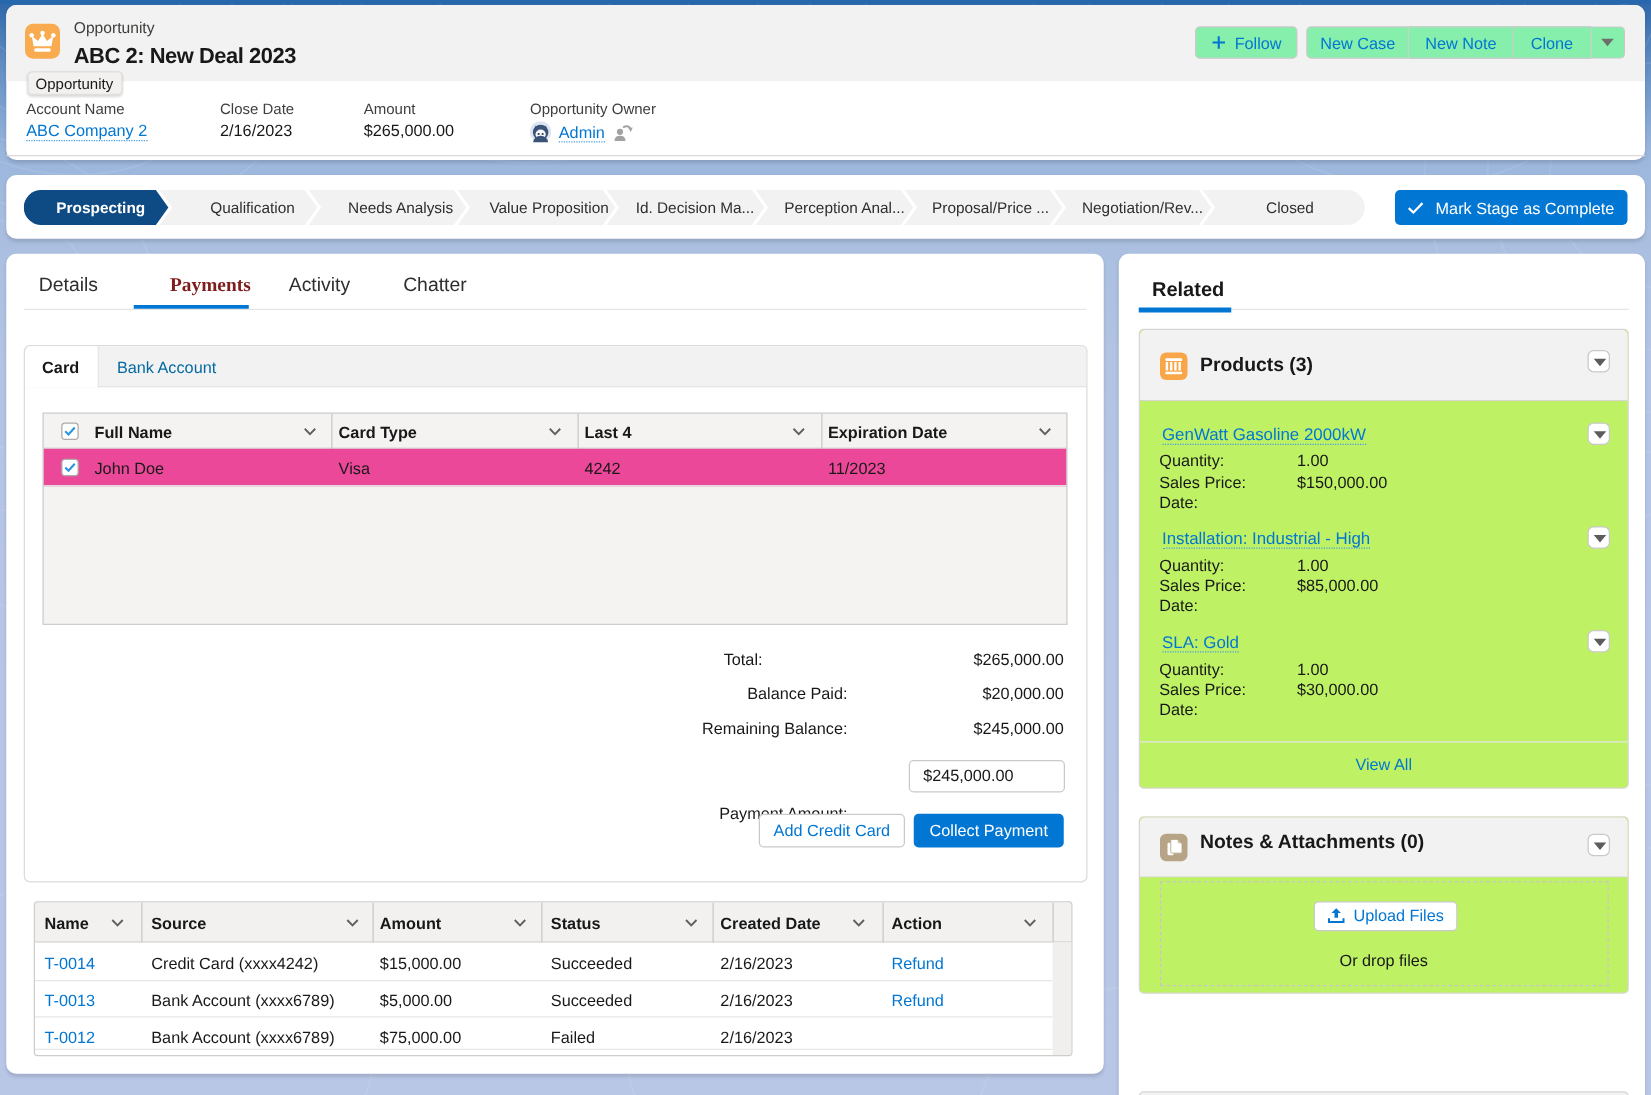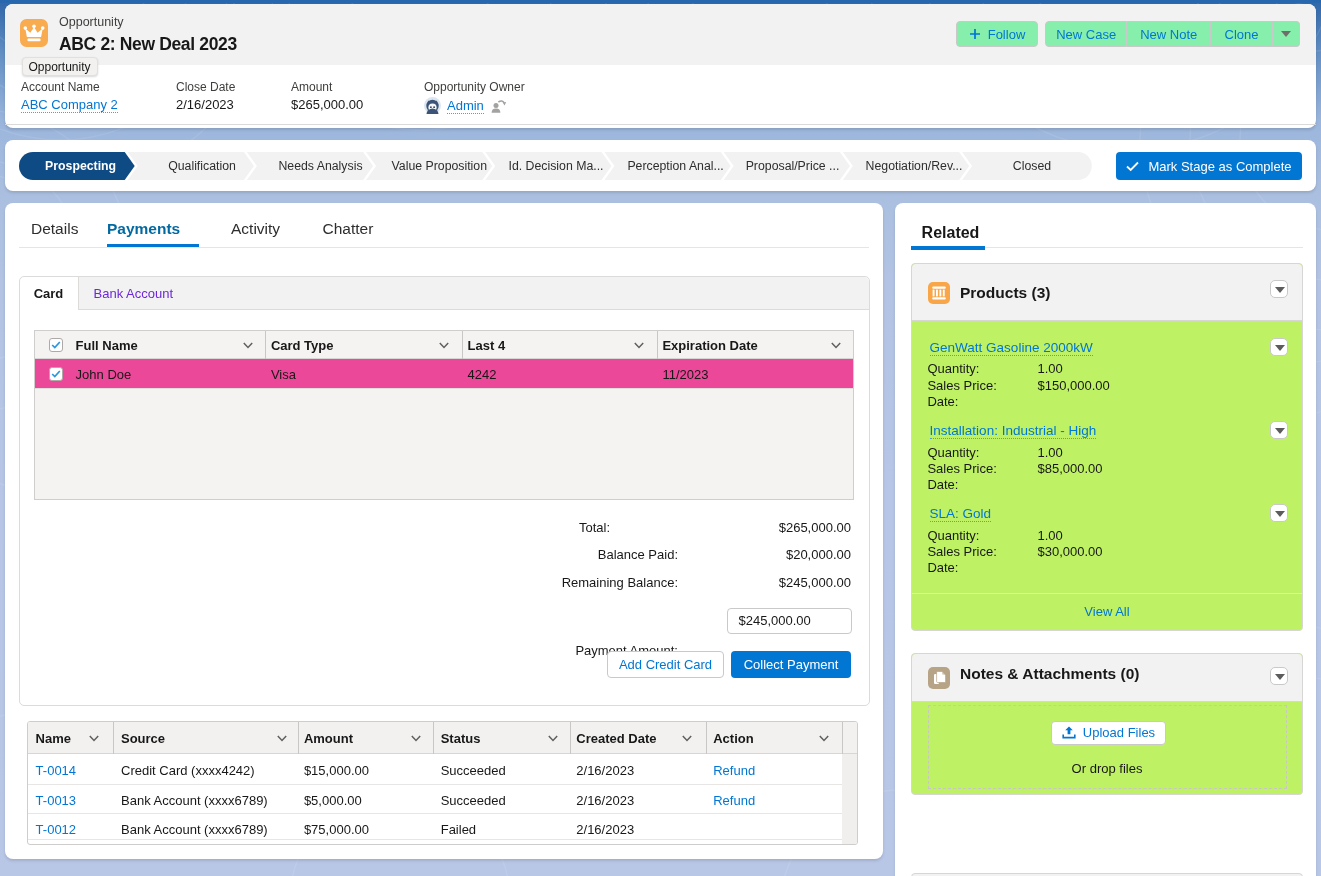--- a/index.html
+++ b/index.html
@@ -34,21 +34,21 @@
 
 #leftcard { left:5px; top:203px; width:878px; height:656px; }
 .tabrow { position:absolute; left:26px; top:17px; font-size:15.5px; color:#2e2e2e; }
 .tabrow span { margin-right:0; }
 #ltabs-divider { position:absolute; left:14px; top:44px; width:850px; height:1px; background:#e5e5e5; }
 #payments-underline { position:absolute; left:102px; top:41px; width:92px; height:3px; background:#0176d3; }
 
 #panel { position:absolute; left:13.5px; top:72.5px; width:851px; height:430px; border:1px solid #dcdbda; border-radius:5px; background:#fff; }
 #subtabs { position:absolute; left:0; top:0; width:849px; height:33px; background:#f3f2f2; border-bottom:1px solid #dcdbda; border-radius:5px 5px 0 0; }
 #subtab-card { position:absolute; left:0; top:0; width:59px; height:33px; background:#fff; border-right:1px solid #dcdbda; border-radius:5px 0 0 0; font-size:13px; font-weight:700; display:flex; align-items:center; justify-content:center; }
-#subtab-bank { position:absolute; left:74px; top:0; height:33px; font-size:13px; display:flex; align-items:center; color:#6d28d9; }
+#subtab-bank { position:absolute; left:74px; top:0; height:33px; font-size:13px; display:flex; align-items:center; color:#0369a1; }
 
 #ptable { position:absolute; left:14.5px; top:53px; width:820px; height:170px; border:1px solid #d0cecd; background:#f4f3f2; font-size:13px; }
 #ptable .hrow { position:absolute; left:0; top:0; width:100%; height:28.5px; border-bottom:1px solid #d8d6d4; font-weight:700; }
 #ptable .drow { position:absolute; left:0; top:28.5px; width:100%; height:30px; background:#ec4899; border-bottom:1px solid #e0dedd; }
 .vsep { position:absolute; top:0; width:1px; height:28.5px; background:#c9c7c5; }
 .cbox { position:absolute; width:14px; height:14px; background:#fff; border:1px solid #aeaaa7; border-radius:3px; }
 
 #totals { position:absolute; font-size:13px; }
 #payinput { position:absolute; left:707px; top:331px; width:125px; height:26px; border:1px solid #c9c9c9; border-radius:4px; background:#fff; font-size:13px; display:flex; align-items:center; padding-left:11px; }
 #addcc { position:absolute; left:587.5px; top:374px; width:117px; height:27.5px; border:1px solid #c9c9c9; border-radius:4px; background:#fff; color:#0176d3; font-size:13px; font-weight:500; display:flex; align-items:center; justify-content:center; }
@@ -184,21 +184,21 @@
         <text x="1013.0" y="18.3" font-family="Liberation Sans, sans-serif" font-size="12.3" fill="#2e2e2e" font-weight="normal" text-anchor="middle">Closed</text>
       </svg></div>
   <div id="markbtn"><svg width="13" height="11" viewBox="0 0 13 11" style="margin-right:9px;">
         <path d="M1,5.5 L4.7,9 L12,1.5" stroke="#fff" stroke-width="1.8" fill="none"></path>
       </svg>Mark Stage as Complete</div>
 </div>
 
 <div class="card" id="leftcard">
   <div class="tabrow">
     <span style="position:absolute;left:0;">Details</span>
-    <span style="position:absolute;left:76px;font-weight:700;color:#0369a1;">Payments</span>
+    <span style="position:absolute;left:105px;font-weight:700;color:#7f1d1d;font-family:Liberation Serif, serif;">Payments</span>
     <span style="position:absolute;left:200px;">Activity</span>
     <span style="position:absolute;left:291.5px;">Chatter</span>
   </div>
   <div id="ltabs-divider"></div>
   <div id="payments-underline"></div>
 
   <div id="panel">
     <div id="subtabs"></div>
     <div id="subtab-card">Card</div>
     <div id="subtab-bank">Bank Account</div>

